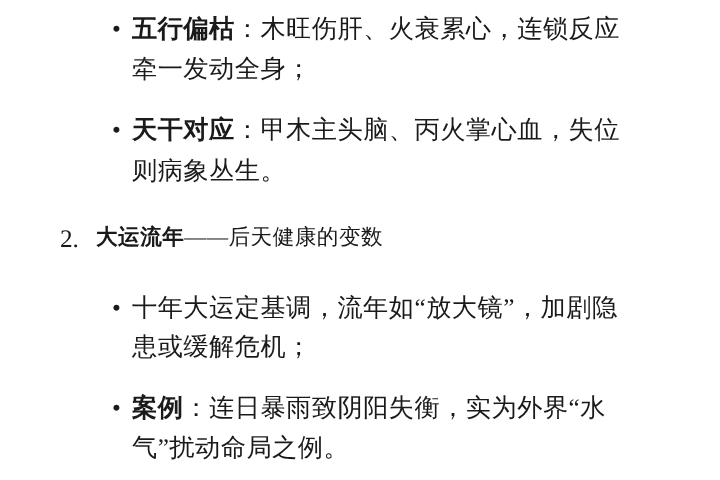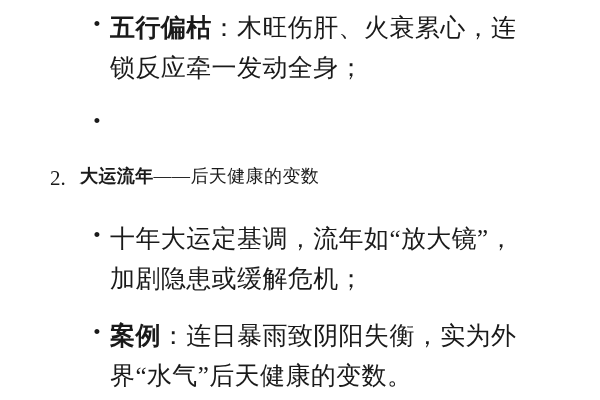--- a/index.html
+++ b/index.html
@@ -38,21 +38,21 @@
   }
 
   
   .bullet .marker {
     width: 26px;
     text-align: center;
     font-size: 21px;
     margin-left: 62px;
   }
   .bullet .body {
-    font-size: 25px;
+    font-size: 21px;
     line-height: 1.58;
     letter-spacing: 0.4px;
     max-width: 420px;
   }
 
   
   .numbered .marker {
     width: 30px;
     margin-left: 28px;
     font-size: 21px;
@@ -81,36 +81,37 @@
 
   <div class="item bullet">
     <span class="marker">•</span>
     <span class="body"><span class="bold">五行偏枯</span><span>：</span><span>木旺伤肝、火衰累心，连锁反应牵一发动全身；</span></span>
   </div>
 
   <div class="spacer-sm"></div>
 
   <div class="item bullet">
     <span class="marker">•</span>
+    <span class="body"><span class="bold">天干对应</span><span>：</span><span>甲木主头脑、丙火掌心血，失位则病象丛生。</span></span>
   </div>
 
   <div class="spacer-lg"></div>
 
   <div class="item numbered">
     <span class="marker">2.</span>
     <span class="body"><span class="bold">大运流年</span><span></span><span>——后天健康的变数</span></span>
   </div>
 
   <div class="spacer-lg"></div>
 
   <div class="item bullet">
     <span class="marker">•</span>
     <span class="body"><span class="bold"></span><span></span><span>十年大运定基调，流年如“放大镜”，加剧隐患或缓解危机；</span></span>
   </div>
 
   <div class="spacer-sm"></div>
 
   <div class="item bullet">
     <span class="marker">•</span>
-    <span class="body"><span class="bold">案例</span><span>：</span><span>连日暴雨致阴阳失衡，实为外界“水气”后天健康的变数。</span></span>
+    <span class="body"><span class="bold">案例</span><span>：</span><span>连日暴雨致阴阳失衡，实为外界“水气”扰动命局之例。</span></span>
   </div>
 
 </div>
 
 </body></html>

